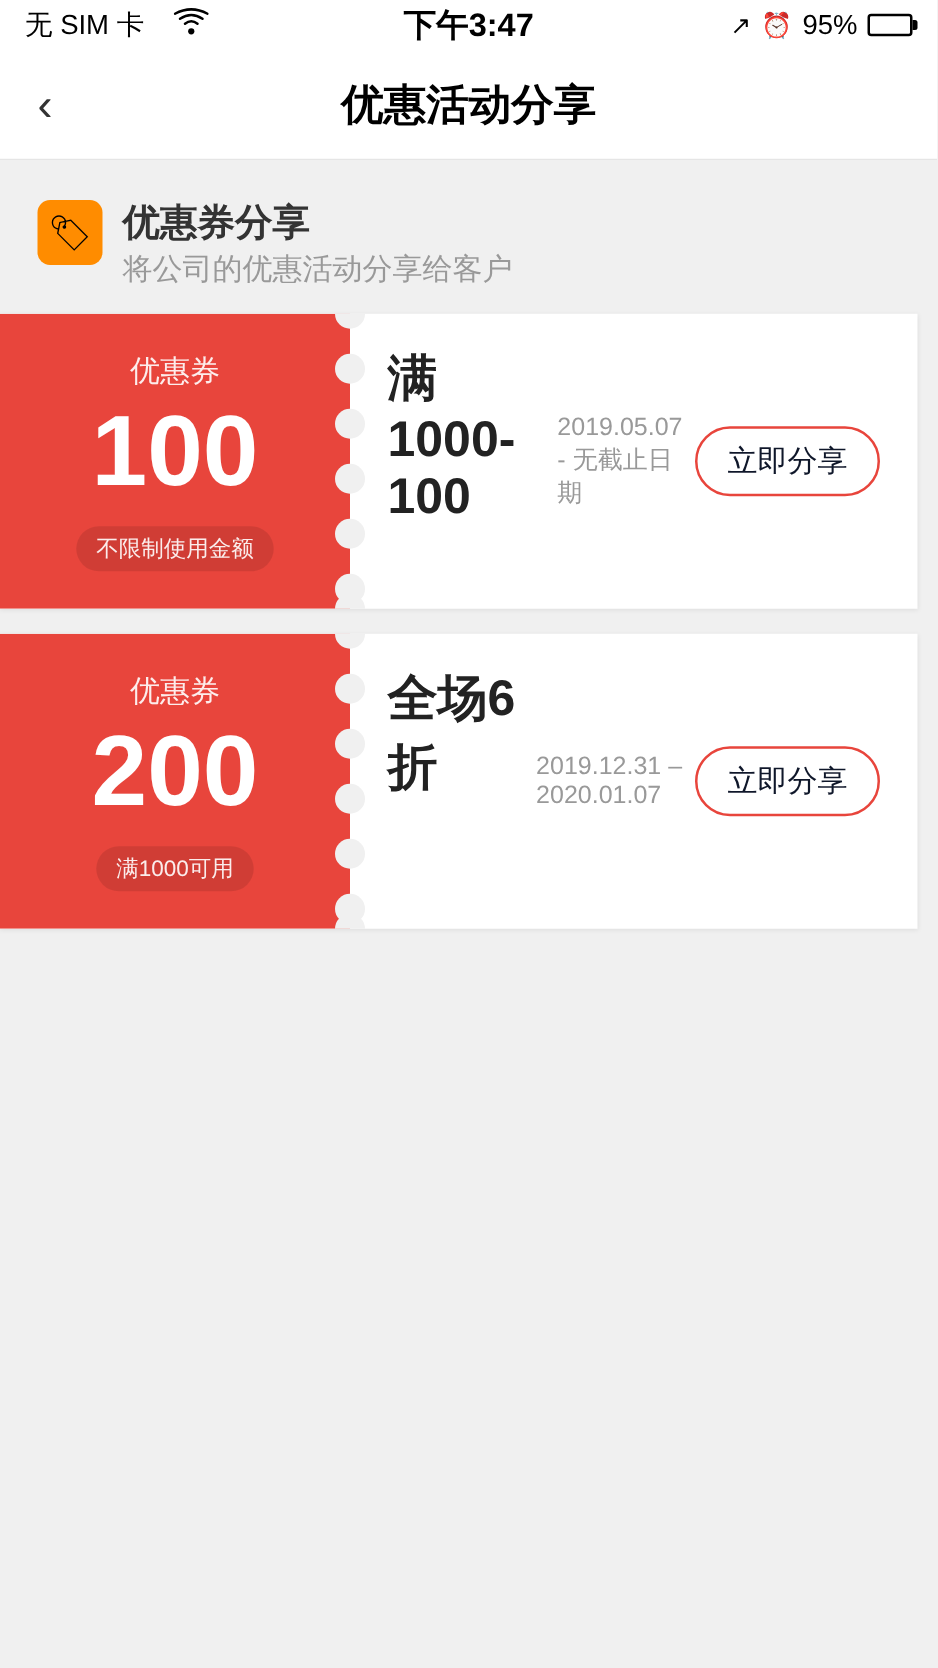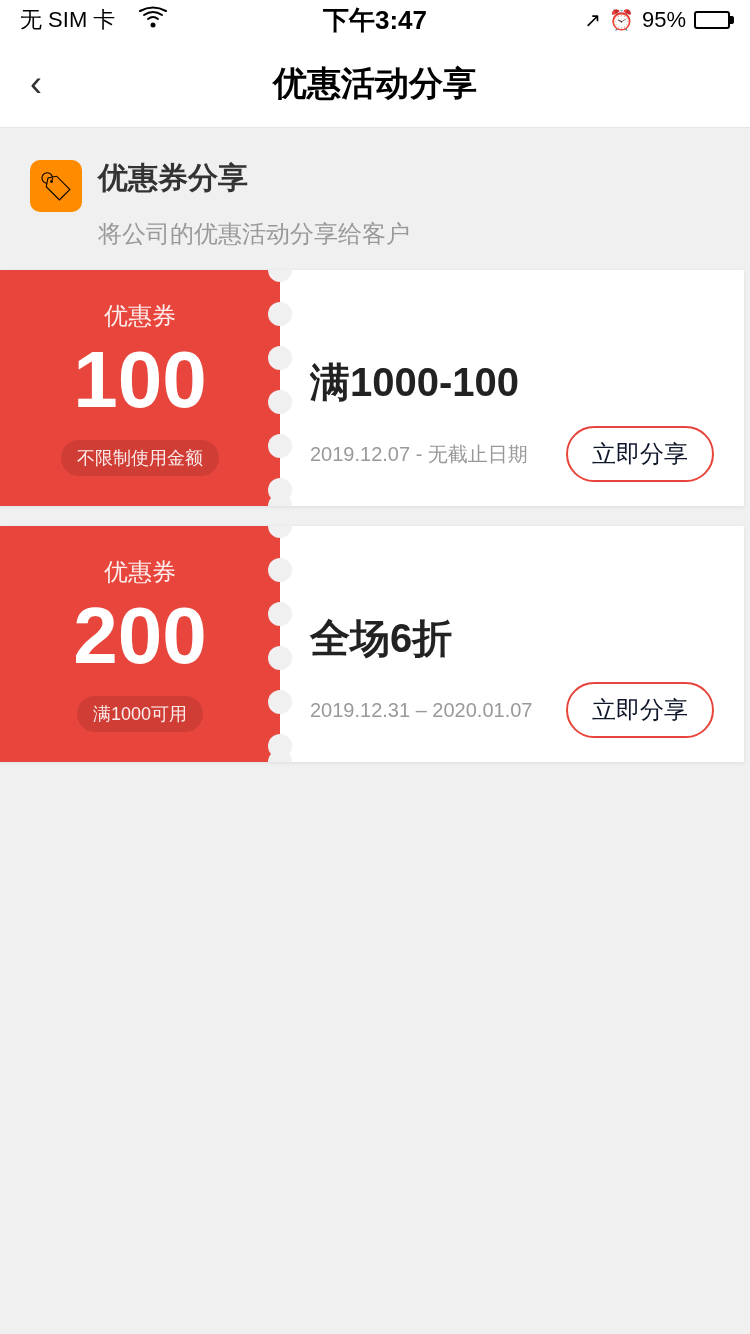--- a/index.html
+++ b/index.html
@@ -115,37 +115,37 @@
       align-items: center;
       justify-content: center;
       font-size: 28px;
       flex-shrink: 0;
       margin-top: 2px;
     }
     .section-text h2 {
       font-size: 30px;
       font-weight: 600;
       color: #333;
-      margin-bottom: 19px;
+      margin-bottom: 0;
     }
     .section-text p {
       font-size: 24px;
       color: #999;
     }
 
     
     .coupon-list {
       background: #f0f0f0;
       padding: 0 0 30px 0;
     }
 
     
     .coupon-card {
       background: #fff;
-      margin: 0 6px 20px 0;
+      margin: 0 16px 20px 0;
       display: flex;
       align-items: stretch;
       overflow: hidden;
       box-shadow: 0 1px 4px rgba(0,0,0,0.08);
     }
 
     
     .coupon-left {
       width: 280px;
       background: #e8453c;
@@ -184,22 +184,21 @@
       color: rgba(255,255,255,0.9);
       background: rgba(0,0,0,0.1);
       padding: 6px 16px;
       border-radius: 20px;
     }
 
     
     .coupon-right {
       flex: 1;
       display: flex;
-      flex-direction: column;
-      justify-content: flex-end;
+      justify-content: space-between;
       padding: 24px 30px 24px 30px;
       gap: 16px;
     }
     .coupon-title {
       font-size: 40px;
       font-weight: 700;
       color: #222;
     }
     .coupon-meta {
       display: flex;
@@ -288,21 +287,21 @@
         <div style="width:24px;height:24px;background:#f0f0f0;border-radius:50%;margin-top:20px;flex-shrink:0;"></div>
         <div style="width:24px;height:24px;background:#f0f0f0;border-radius:50%;margin-top:20px;flex-shrink:0;"></div>
         <div style="width:24px;height:24px;background:#f0f0f0;border-radius:50%;margin-top:20px;flex-shrink:0;"></div>
 
         <div style="width:24px;height:24px;background:#f0f0f0;border-radius:50%;margin-top:-12px;flex-shrink:0;position:absolute;bottom:-12px;"></div>
       </div>
     </div>
     <div class="coupon-right">
       <div class="coupon-title">满1000-100</div>
       <div class="coupon-meta">
-        <span class="coupon-date">2019.12.07 - 无截止日期</span>
+        <span class="coupon-date">2019.05.07 - 无截止日期</span>
         <button class="coupon-share-btn">立即分享</button>
       </div>
     </div>
   </div>
 
   <div class="coupon-card">
     <div class="coupon-left">
       <span class="coupon-label">优惠券</span>
       <span class="coupon-amount">200</span>
       <span class="coupon-condition">满1000可用</span>

